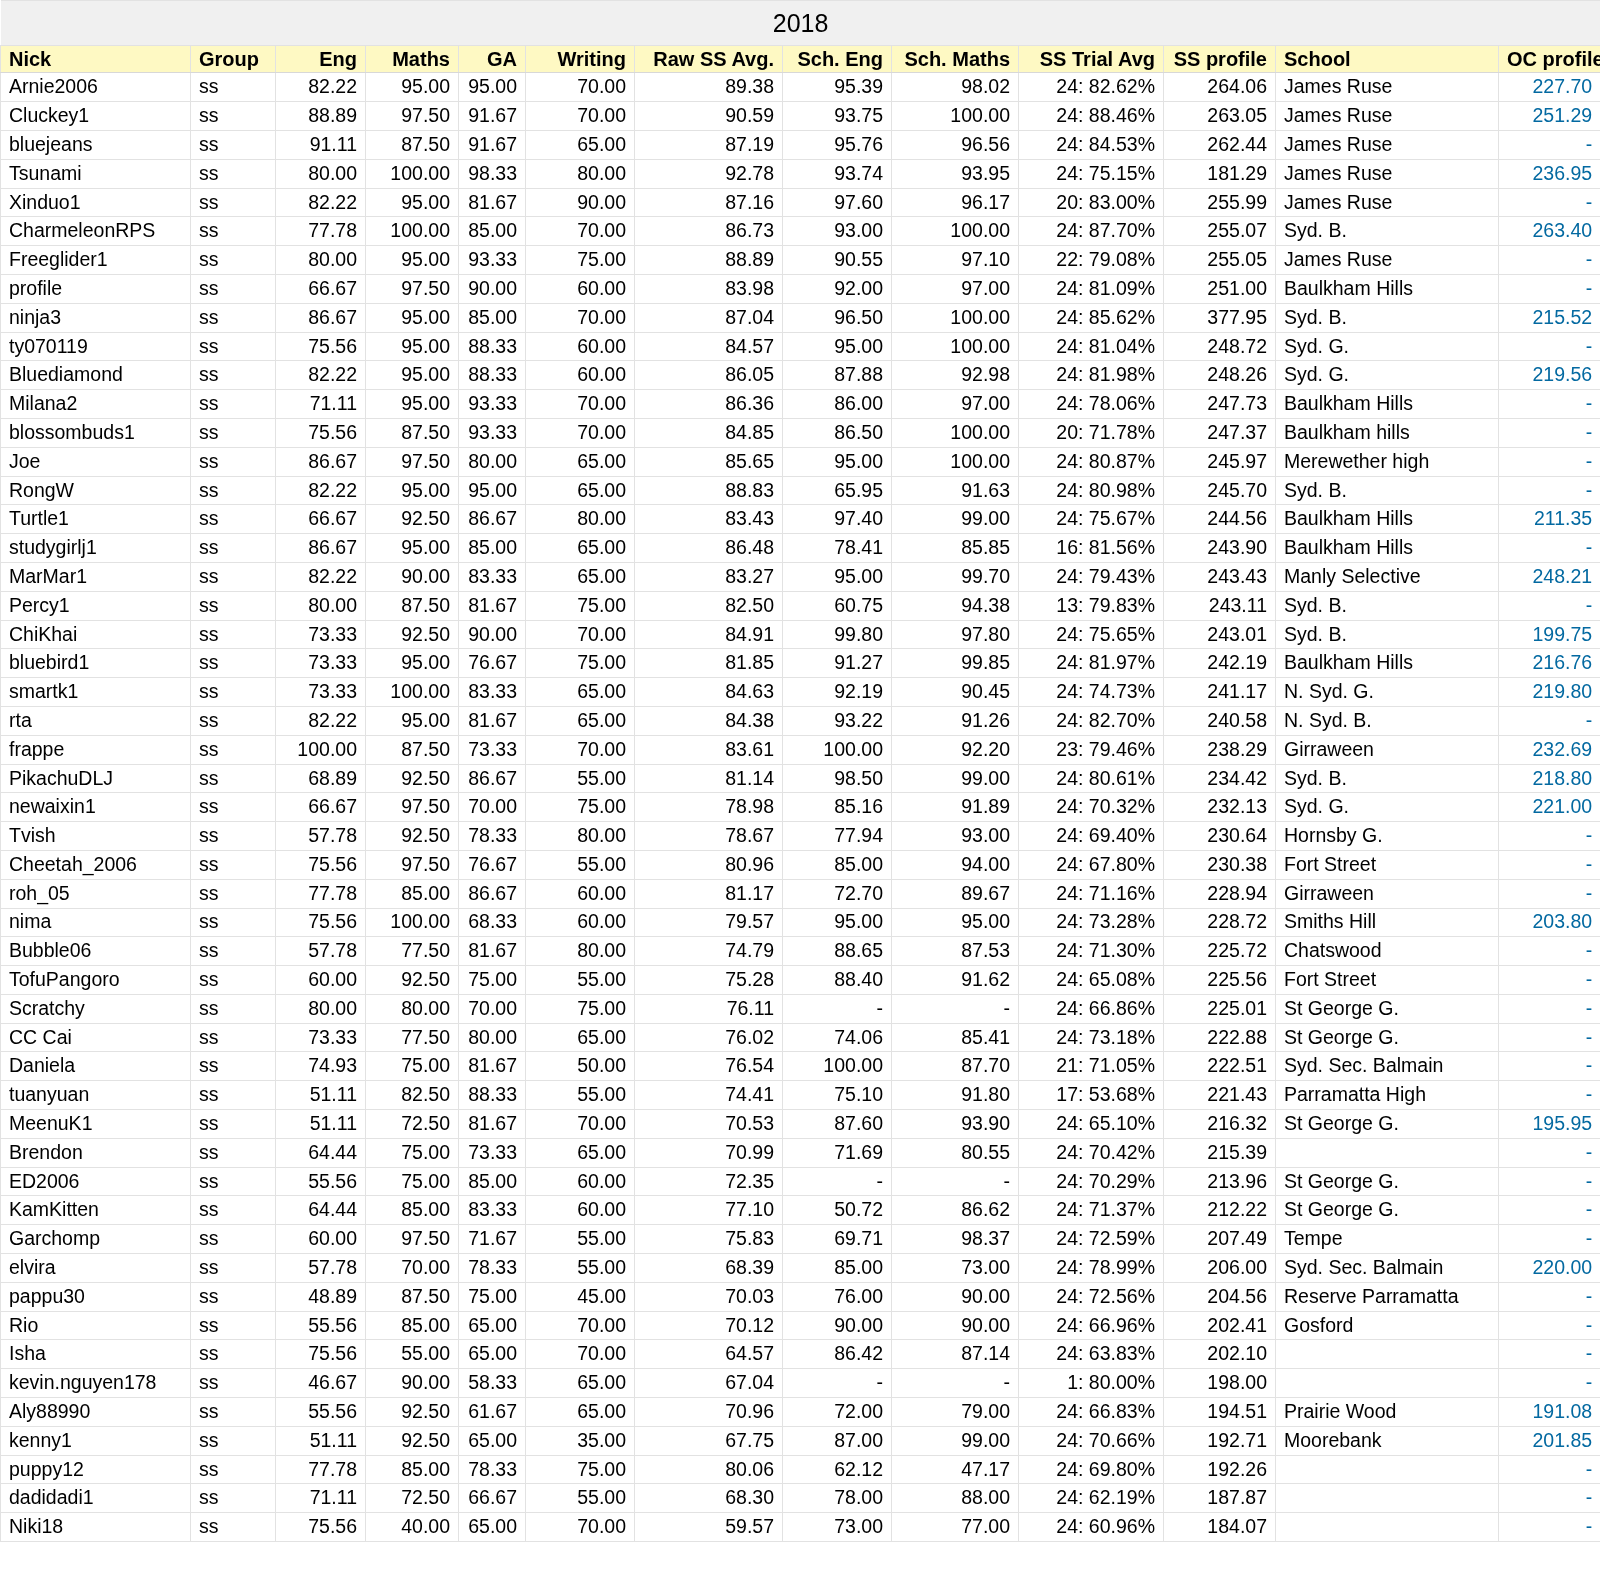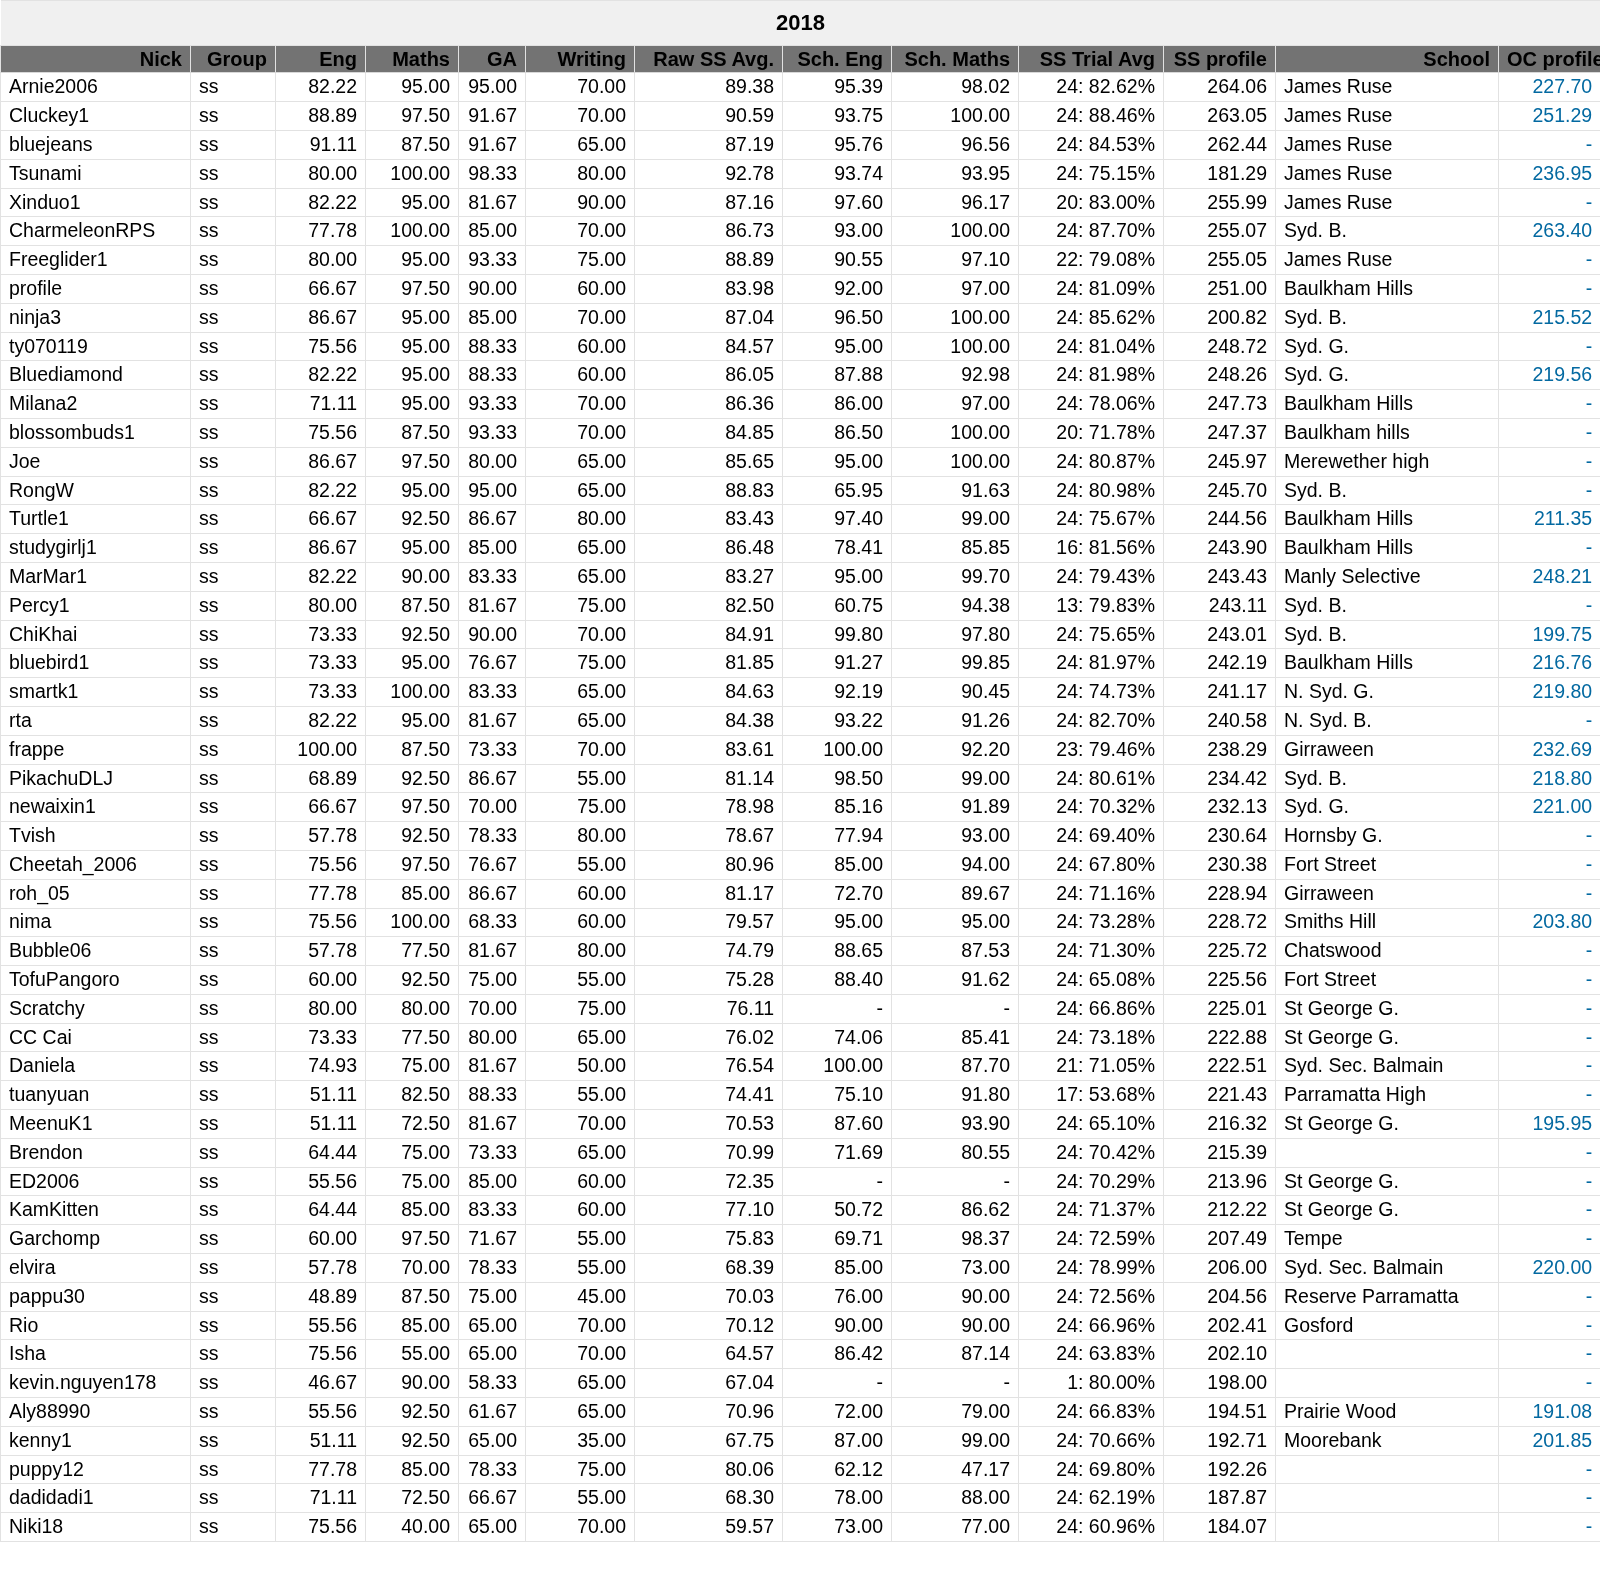--- a/index.html
+++ b/index.html
@@ -31,35 +31,34 @@
     overflow: hidden;
     font-weight: normal;
   }
   
   tr.title-row td {
     background: #f0f0f0;
     border: 1px solid #e2e2e2;
     border-left: none;
     border-right: none;
     text-align: center;
-    font-weight: bold;
-    font-size: 22px;
+    font-weight: normal;
+    font-size: 25px;
     height: 45px;
     padding-top: 2px;
   }
   
   tr.head-row th {
     font-weight: bold;
     font-size: 20px;
-    background: #737373;
+    background: #fef9c3;
     border-top: 1px solid #d8d8d8;
     border-bottom: 1px solid #d8d8d8;
     height: 20px;
     vertical-align: middle;
-    text-align: right;
   }
   td.num, th.num { text-align: right; }
   td.txt, th.txt { text-align: left; }
   td.oc { color: #0369a1; text-align: right; }
 
   
   col.c-nick   { width: 190px; }
   col.c-group  { width: 85px;  }
   col.c-eng    { width: 90px;  }
   col.c-maths  { width: 93px;  }
@@ -238,21 +237,21 @@
           <td class="txt">ninja3</td>
           <td class="txt">ss</td>
           <td class="num">86.67</td>
           <td class="num">95.00</td>
           <td class="num">85.00</td>
           <td class="num">70.00</td>
           <td class="num">87.04</td>
           <td class="num">96.50</td>
           <td class="num">100.00</td>
           <td class="num">24: 85.62%</td>
-          <td class="num">200.82</td>
+          <td class="num">377.95</td>
           <td class="txt">Syd. B.</td>
           <td class="oc">215.52</td>
         </tr>
         <tr>
           <td class="txt">ty070119</td>
           <td class="txt">ss</td>
           <td class="num">75.56</td>
           <td class="num">95.00</td>
           <td class="num">88.33</td>
           <td class="num">60.00</td>

